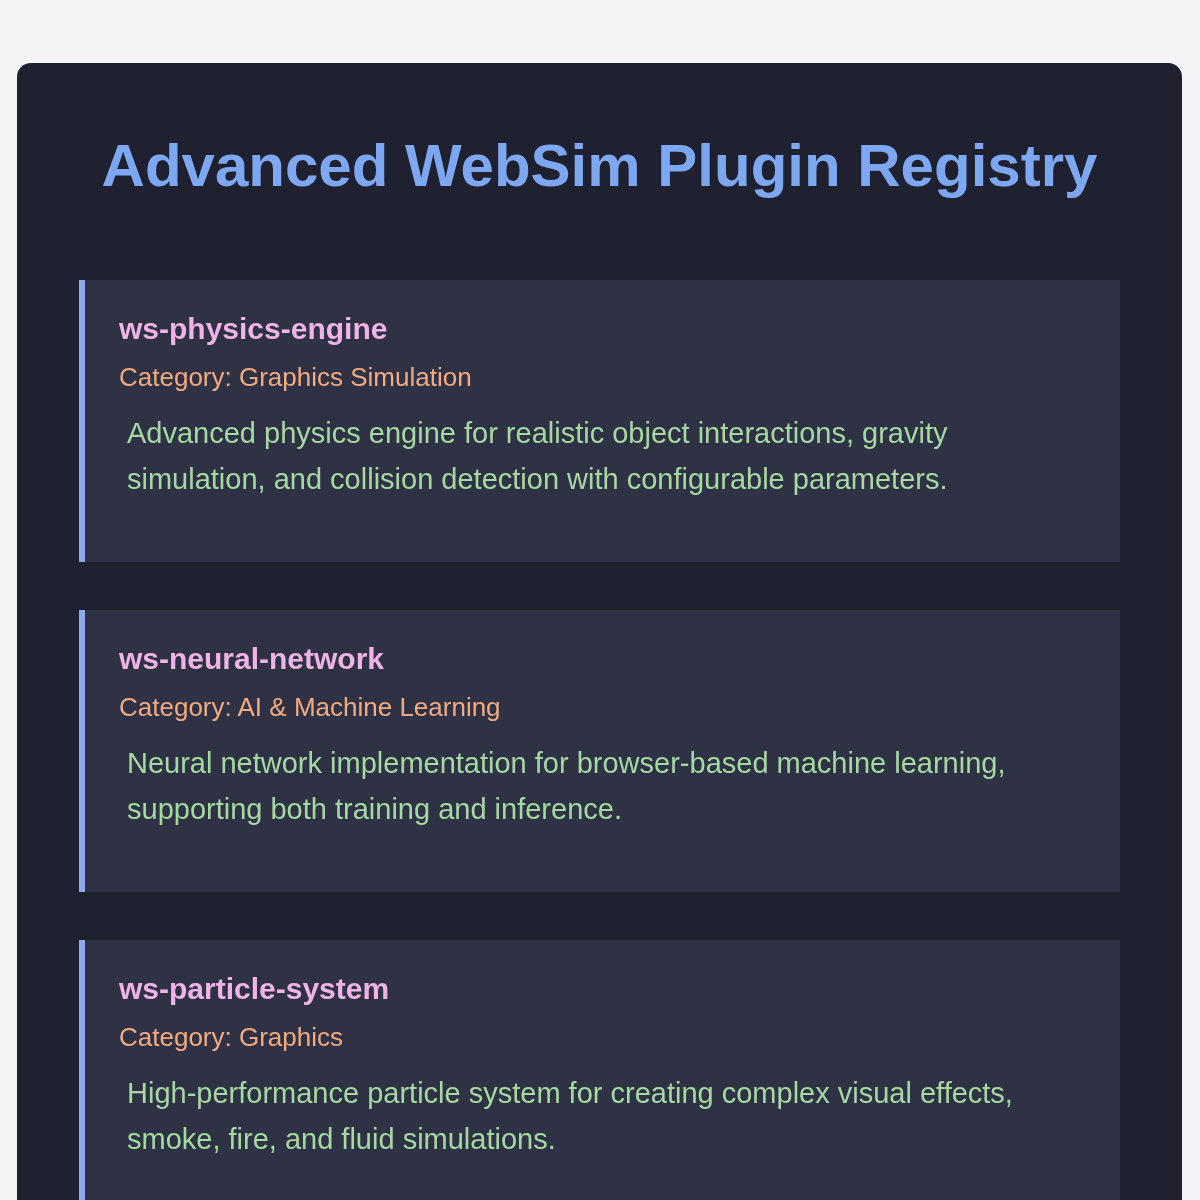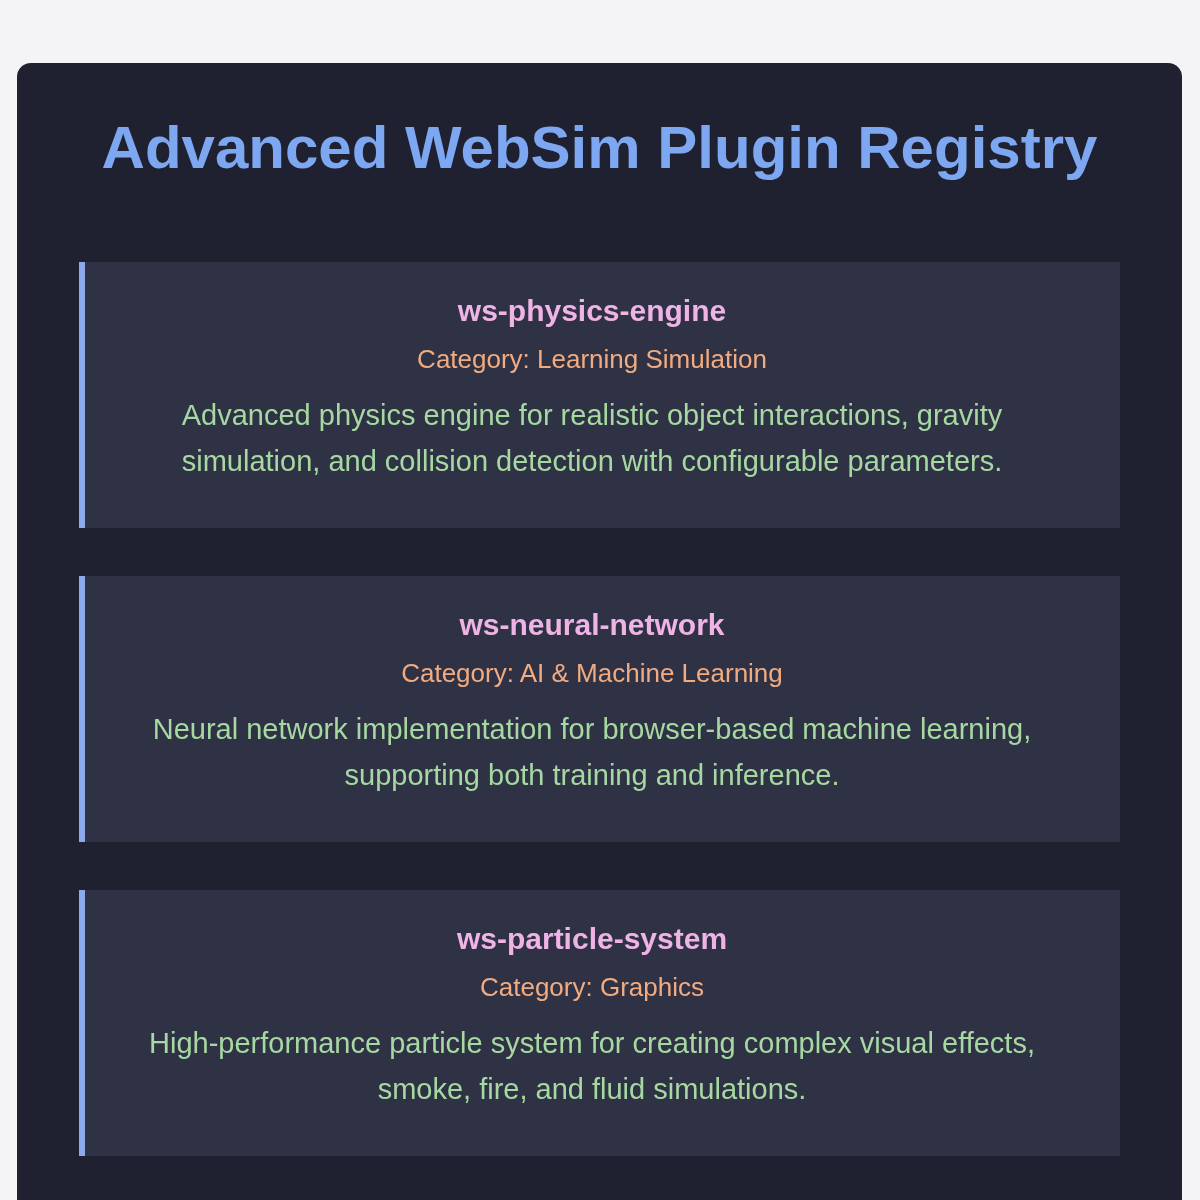--- a/index.html
+++ b/index.html
@@ -26,33 +26,32 @@
   }
   .app-container {
     margin: 63px 18px 0 17px;
     background: var(--container-bg);
     border-radius: 14px;
     min-height: 1300px;
     padding: 0 62px 60px 62px;
   }
   .page-title {
     margin: 0 0 80px 0;
-    padding-top: 50px;
+    padding-top: 68px;
     text-align: center;
     color: var(--title-blue);
     font-size: 60px;
     font-weight: bold;
     line-height: 69px;
   }
   .plugin-card {
     background: var(--card-bg);
     border-left: 6px solid var(--accent);
-    padding: 30px 55px 36px 34px;
+    padding: 30px 55px 52px 34px;
     margin-bottom: 48px;
-    text-align: center;
   }
   .plugin-name {
     margin: 0 0 12px 0;
     color: var(--name-pink);
     font-size: 30px;
     font-weight: bold;
     line-height: 38px;
   }
   .plugin-category {
     margin: 0 0 16px 0;
@@ -70,21 +69,21 @@
 </style>
 </head>
 <body>
 
 <div class="app-container">
 
   <h1 class="page-title">Advanced WebSim Plugin Registry</h1>
 
   <div class="plugin-card">
     <h3 class="plugin-name">ws-physics-engine</h3>
-    <p class="plugin-category"><span>Category:</span> <span>Learning Simulation</span></p>
+    <p class="plugin-category"><span>Category:</span> <span>Graphics Simulation</span></p>
     <p class="plugin-desc">Advanced physics engine for realistic object interactions, gravity simulation, and collision detection with configurable parameters.</p>
   </div>
 
   <div class="plugin-card">
     <h3 class="plugin-name">ws-neural-network</h3>
     <p class="plugin-category"><span>Category:</span> <span>AI &amp; Machine Learning</span></p>
     <p class="plugin-desc">Neural network implementation for browser-based machine learning, supporting both training and inference.</p>
   </div>
 
   <div class="plugin-card">

